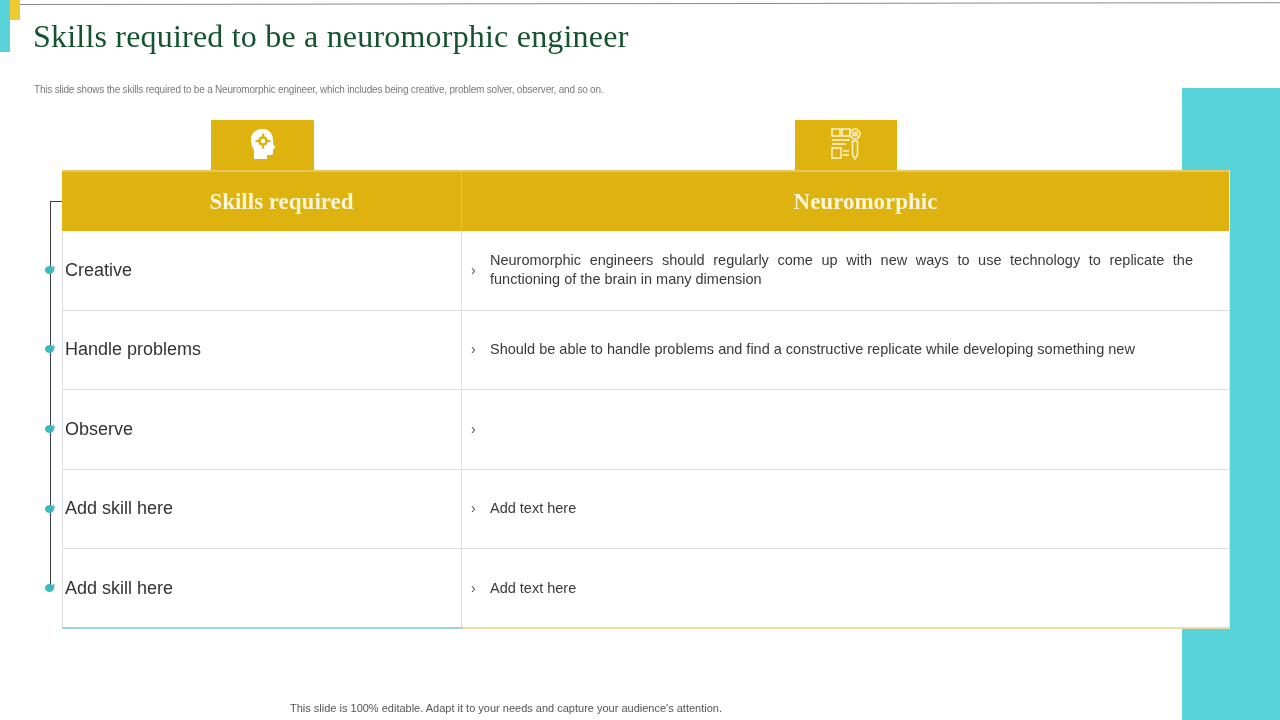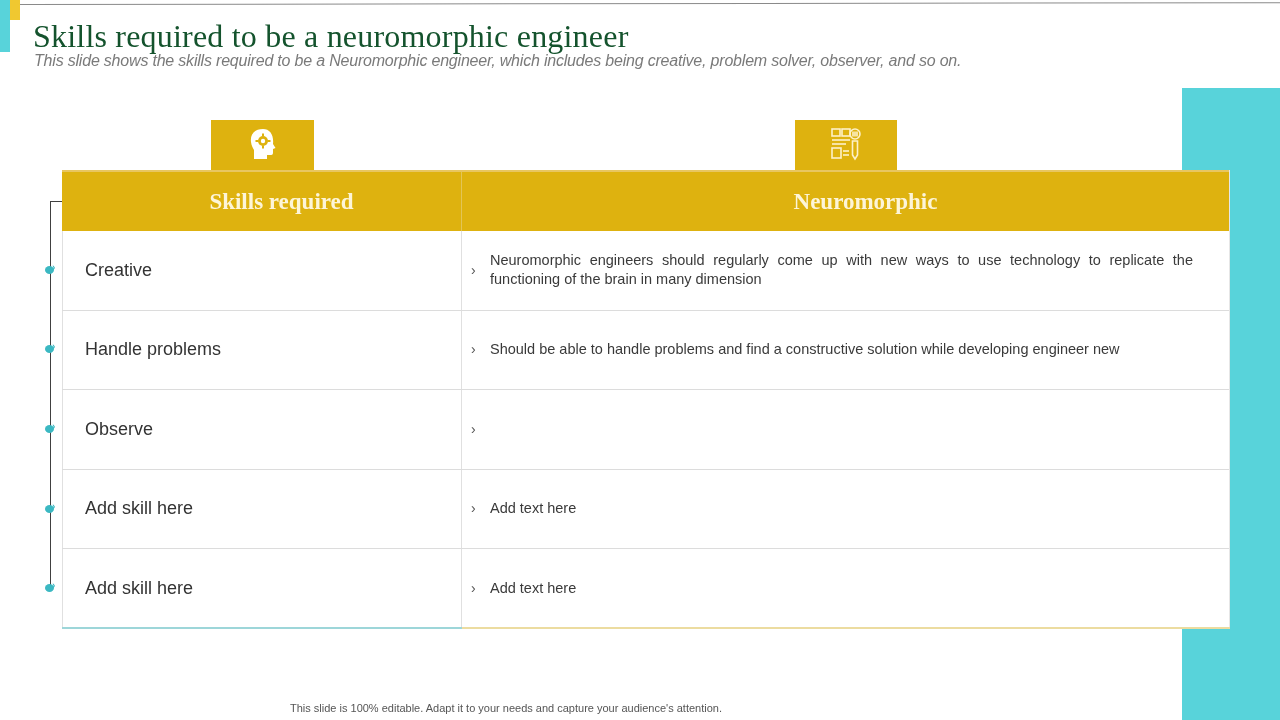--- a/index.html
+++ b/index.html
@@ -4,40 +4,40 @@
   <style>
     * { box-sizing: border-box; margin: 0; padding: 0; }
     html, body { width: 1280px; height: 720px; overflow: hidden; background: #ffffff; }
     body { position: relative; font-family: "Liberation Sans", sans-serif; color: #404040; }
 
     .accent-teal-left { position: absolute; left: 0; top: 0; width: 10px; height: 52px; background: #58d3da; }
     .accent-yellow-left { position: absolute; left: 10px; top: 0; width: 10px; height: 20px; background: #f0c830; }
     .top-line { position: absolute; left: 20px; top: 4px; width: 1260px; height: 1px; background: #8a8a8a; transform: rotate(-0.08deg); transform-origin: left; }
 
     .title { position: absolute; left: 33px; top: 18px; font-family: "Liberation Serif", serif; font-size: 32px; color: #14532d; font-weight: normal; letter-spacing: 0.2px; }
-    .subtitle { position: absolute; left: 34px; top: 52px; font-size: 16px; color: #7a7a7a; letter-spacing: -0.2px; font-style: italic; }
+    .subtitle { position: absolute; left: 34px; top: 84px; font-size: 10px; color: #7a7a7a; letter-spacing: -0.2px; }
 
     .teal-panel { position: absolute; left: 1182px; top: 88px; width: 98px; height: 632px; background: #58d3da; }
 
     .icon-tab { position: absolute; top: 120px; width: 103px; height: 52px; background: #deb20f; display: flex; align-items: center; justify-content: center; }
     .icon-tab.left { left: 211px; }
     .icon-tab.right { left: 795px; width: 102px; }
 
     .timeline-line { position: absolute; left: 50px; top: 201px; width: 1px; height: 388px; background: #404040; }
     .timeline-cap { position: absolute; left: 50px; top: 201px; width: 12px; height: 1px; background: #404040; }
 
     .table { position: absolute; left: 62px; top: 170px; width: 1168px; height: 459px; background: #fff; border-right: 1px solid #e6e6e6; }
     .thead { display: flex; height: 61px; background: #deb20f; border-top: 2px solid #e8c660; }
     .th { display: flex; align-items: center; justify-content: center; font-family: "Liberation Serif", serif; font-weight: bold; font-size: 23px; color: #fdf5d8; padding-left: 40px; }
     .th.c1 { width: 400px; border-right: 1px solid #e3c556; }
     .th.c2 { flex: 1; }
 
     .row { display: flex; height: 79.5px; border-bottom: 1px solid #dcdcdc; position: relative; }
     .row:last-child { border-bottom: none; }
-    .cell1 { width: 400px; border-left: 1px solid #e0e0e0; border-right: 1px solid #e0e0e0; display: flex; align-items: center; padding-left: 22px; font-size: 18px; color: #333; }
+    .cell1 { width: 400px; border-left: 1px solid #e0e0e0; border-right: 1px solid #e0e0e0; display: flex; align-items: center; padding-left: 2px; font-size: 18px; color: #333; }
     .cell2 { flex: 1; display: flex; align-items: center; padding: 0 36px 0 28px; position: relative; font-size: 14.5px; color: #3a3a3a; line-height: 19px; }
     .chev { position: absolute; left: 9px; font-size: 14px; color: #555; }
 
     .bottom-border-teal { position: absolute; left: 62px; top: 627px; width: 400px; height: 2px; background: #9dd6d9; }
     .bottom-border-yellow { position: absolute; left: 462px; top: 627px; width: 768px; height: 2px; background: #ecdca0; }
 
     .node { position: absolute; left: 45px; width: 14px; height: 8px; }
     .node .dot { position: absolute; left: 0; top: 0; width: 9px; height: 8px; border-radius: 50%; background: #3bb8c2; }
     .node .arr { position: absolute; left: 7px; top: -4px; font-size: 10px; color: #3bb8c2; font-weight: bold; }
 
@@ -104,21 +104,21 @@
     <div class="cell1">Creative</div>
     <div class="cell2">
       <span class="chev">›</span>
       <span style="text-align:justify;">Neuromorphic engineers should regularly come up with new ways to use technology to replicate the functioning of the brain in many dimension</span>
     </div>
   </div>
   <div class="row">
     <div class="cell1">Handle problems</div>
     <div class="cell2">
       <span class="chev">›</span>
-      <span>Should be able to handle problems and find a constructive solution while developing engineer new</span>
+      <span>Should be able to handle problems and find a constructive replicate while developing something new</span>
     </div>
   </div>
   <div class="row">
     <div class="cell1">Observe</div>
     <div class="cell2">
       <span class="chev">›</span>
     </div>
   </div>
   <div class="row">
     <div class="cell1">Add skill here</div>

